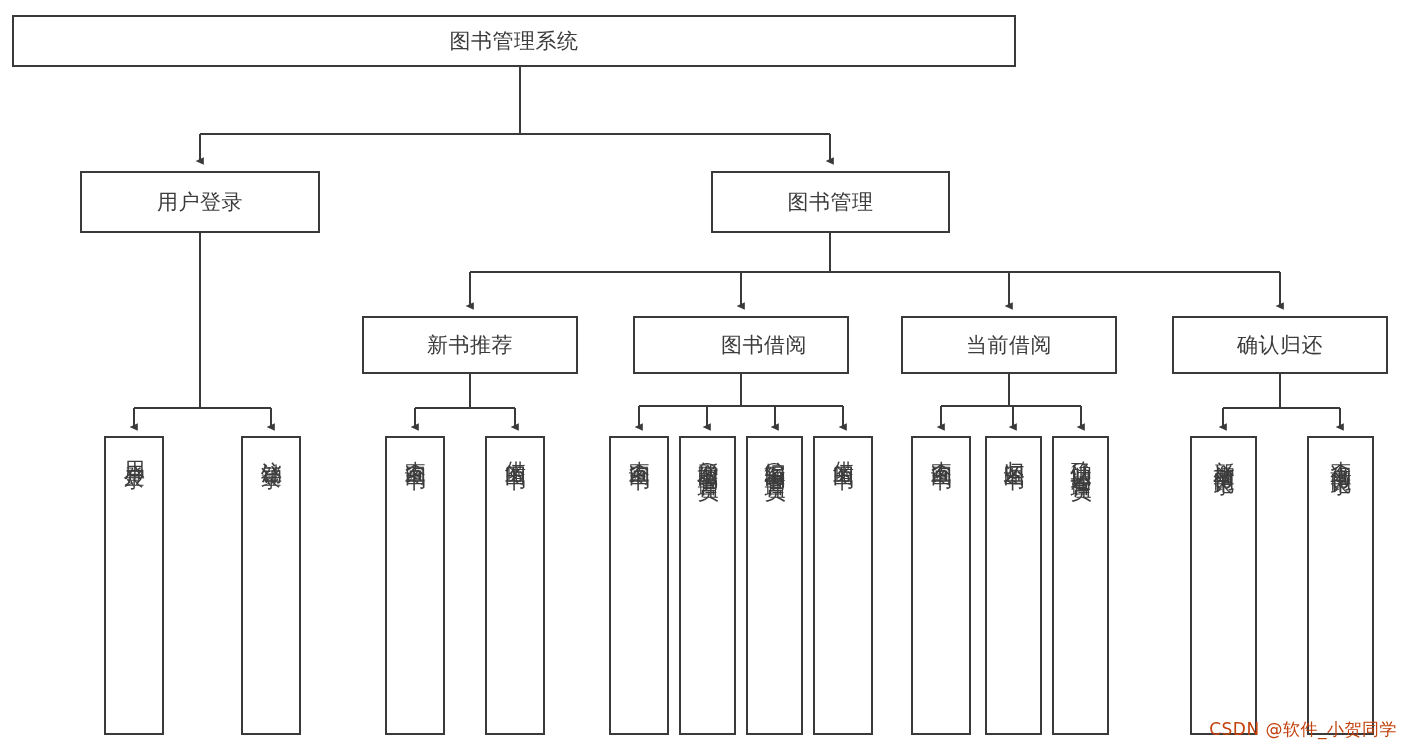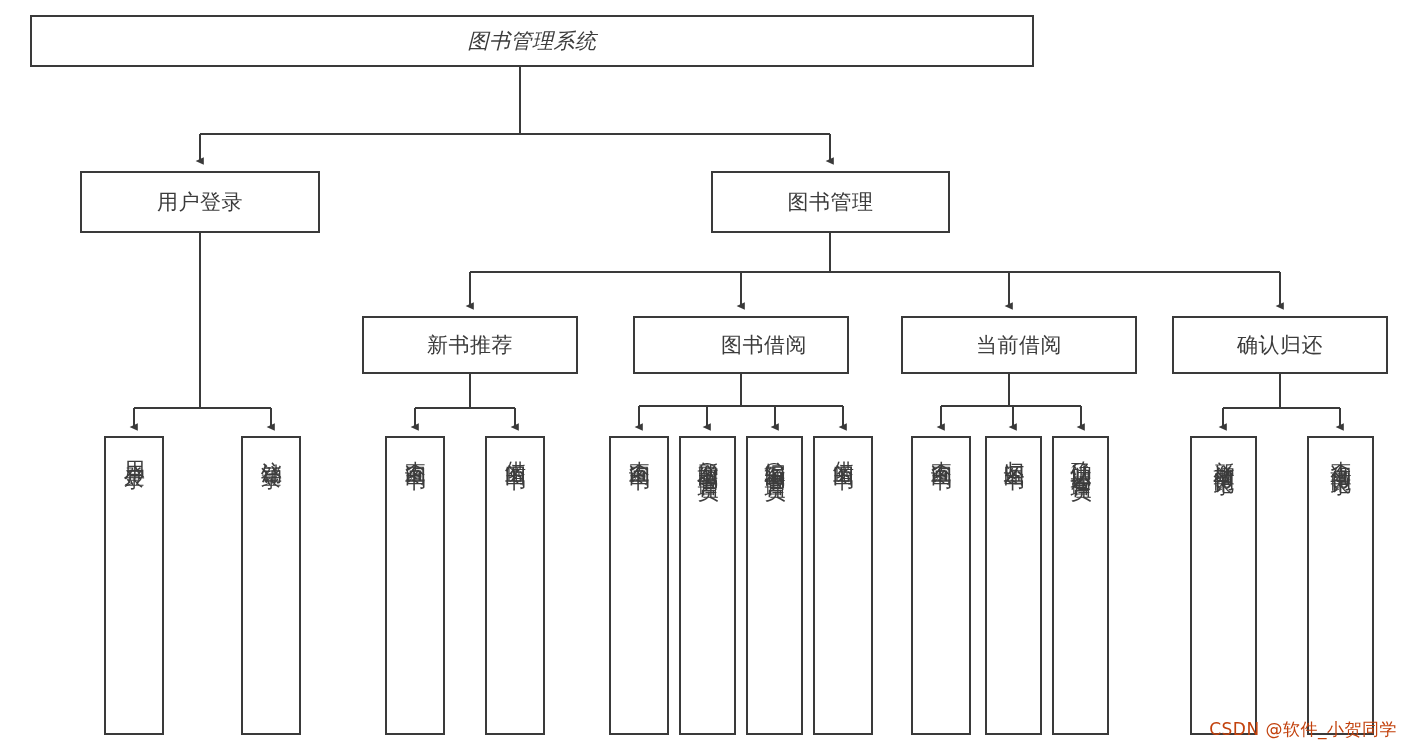--- a/index.html
+++ b/index.html
@@ -120,38 +120,38 @@
       <path d="M 1013 406 L 1013 427" marker-end="url(#arrow)"></path>
       <path d="M 1081 406 L 1081 427" marker-end="url(#arrow)"></path>
 
       <path d="M 1280 374 L 1280 408"></path>
       <path d="M 1223 408 L 1340 408"></path>
       <path d="M 1223 408 L 1223 427" marker-end="url(#arrow)"></path>
       <path d="M 1340 408 L 1340 427" marker-end="url(#arrow)"></path>
     </g>
   </svg>
 
-  <div class="node level-root" id="n-root" style="left: 30px; top: 15px; width: 1004px; height: 52px; font-style: italic;">
+  <div class="node level-root" id="n-root" style="left: 12px; top: 15px; width: 1004px; height: 52px;">
     <span class="node-label">图书管理系统</span>
   </div>
 
   <div class="node level-1" id="n-l1-0" style="left: 80px; top: 171px; width: 240px; height: 62px;">
     <span class="node-label">用户登录</span>
   </div>
   <div class="node level-1" id="n-l1-1" style="left: 711px; top: 171px; width: 239px; height: 62px;">
     <span class="node-label">图书管理</span>
   </div>
 
   <div class="node level-2" id="n-l2-0" style="left: 362px; top: 316px; width: 216px; height: 58px;">
     <span class="node-label">新书推荐</span>
   </div>
   <div class="node level-2" id="n-l2-1" style="left: 633px; top: 316px; width: 216px; height: 58px; padding-left: 46px;">
     <span class="node-label">图书借阅</span>
   </div>
-  <div class="node level-2" id="n-l2-2" style="left: 901px; top: 316px; width: 236px; height: 58px;">
+  <div class="node level-2" id="n-l2-2" style="left: 901px; top: 316px; width: 216px; height: 58px;">
     <span class="node-label">当前借阅</span>
   </div>
   <div class="node level-2" id="n-l2-3" style="left: 1172px; top: 316px; width: 216px; height: 58px;">
     <span class="node-label">确认归还</span>
   </div>
 
   <div class="node level-leaf" id="n-leaf-0" style="left: 104px; top: 436px; width: 60px; height: 299px;">
     <span class="node-label">用户登录</span>
   </div>
   <div class="node level-leaf" id="n-leaf-1" style="left: 241px; top: 436px; width: 60px; height: 299px;">

